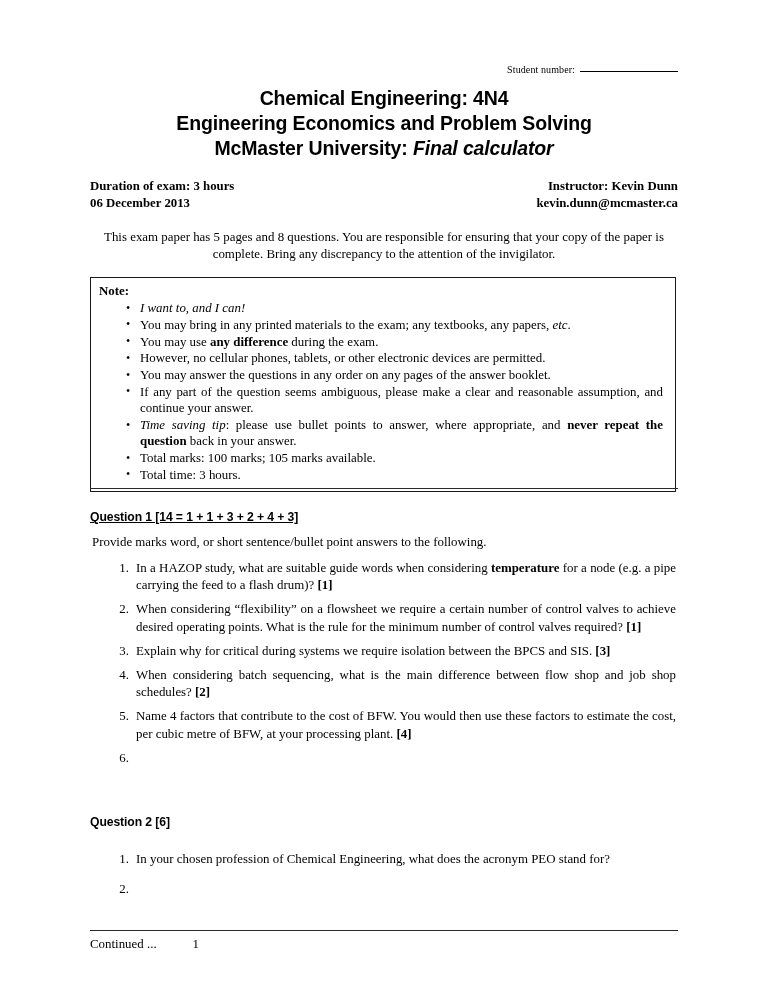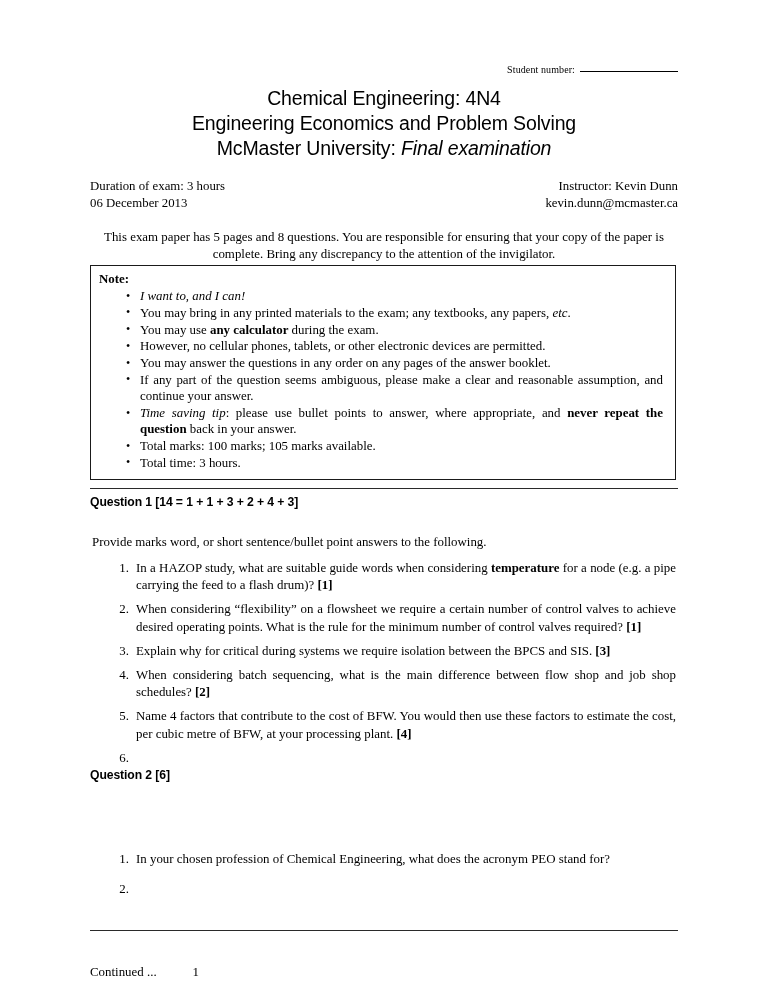--- a/index.html
+++ b/index.html
@@ -41,39 +41,39 @@
   }
 
   
   .titles {
     position: absolute;
     top: 86px;
     left: 0;
     right: 0;
     text-align: center;
     font-family: "Liberation Sans", "DejaVu Sans", sans-serif;
-    font-weight: normal;
+    font-weight: bold;
   }
   .title-line {
     font-size: 19.5px;
     line-height: 25px;
     letter-spacing: -0.15px;
     white-space: nowrap;
   }
   .title-line .ital {
     font-style: italic;
   }
 
   
   .meta {
     position: absolute;
     top: 178px;
     left: 0;
     right: 0;
-    font-weight: normal;
+    font-weight: bold;
     font-size: 12.8px;
     line-height: 17px;
   }
   .meta-row {
     display: flex;
     justify-content: space-between;
     white-space: nowrap;
   }
 
   
@@ -83,21 +83,21 @@
     left: 2px;
     width: 584px;
     font-size: 12.9px;
     line-height: 17px;
     text-align: center;
   }
 
   
   .note-box {
     position: absolute;
-    top: 265px;
+    top: 277px;
     left: 0;
     width: 586px;
     border: 1.1px solid #1a1a1a;
     box-sizing: border-box;
     padding: 5px 8px 7px 8px;
   }
   .note-title {
     font-weight: bold;
     font-size: 12.9px;
     line-height: 16px;
@@ -139,22 +139,22 @@
   
   .q-heading {
     position: absolute;
     left: 0;
     font-family: "Liberation Sans", "DejaVu Sans", sans-serif;
     font-weight: bold;
     font-size: 12.2px;
     letter-spacing: -0.1px;
     white-space: nowrap;
   }
-  .q1-heading { top: 495px; }
-  .q2-heading { top: 768px; }
+  .q1-heading { top: 510px; text-decoration: underline; }
+  .q2-heading { top: 815px; }
 
   
   .body-par {
     position: absolute;
     left: 2px;
     width: 584px;
     font-size: 12.9px;
     line-height: 17px;
   }
   .q1-intro { top: 534px; }
@@ -184,21 +184,21 @@
     text-align: right;
     font-size: 12.9px;
   }
   ol.q1-list { top: 560px; }
   ol.q2-list { top: 851px; }
   ol.q2-list > li { margin-bottom: 13px; text-align: left; }
 
   
   .footer {
     position: absolute;
-    top: 964px;
+    top: 936px;
     left: 0;
     width: 588px;
     display: flex;
     font-size: 12.9px;
     line-height: 17px;
     gap: 36px;
   }
 </style>
 </head>
 <body>
@@ -206,21 +206,21 @@
 <div class="page">
 
   <div class="student-line">
     <span>Student number:</span><span class="student-rule"></span>
   </div>
 
   <div class="titles">
     <div class="title-line">Chemical Engineering: 4N4</div>
     <div class="title-line">Engineering Economics and Problem Solving</div>
     <div class="title-line">
-      <span>McMaster University: </span><span class="ital">Final examination</span>
+      <span>McMaster University: </span><span class="ital">Final calculator</span>
     </div>
   </div>
 
   <div class="meta">
     <div class="meta-row">
       <span>Duration of exam: 3 hours</span>
       <span>Instructor: Kevin Dunn</span>
     </div>
     <div class="meta-row">
       <span>06 December 2013</span>
@@ -228,21 +228,21 @@
     </div>
   </div>
 
   <div class="intro">This exam paper has 5 pages and 8 questions. You are responsible for ensuring that your copy of the paper is complete. Bring any discrepancy to the attention of the invigilator.</div>
 
   <div class="note-box">
     <div class="note-title">Note:</div>
     <ul class="note-list">
         <li><span class="it">I want to, and I can!</span></li>
         <li><span>You may bring in any printed materials to the exam; any textbooks, any papers, </span><span class="it">etc</span><span>.</span></li>
-        <li><span>You may use </span><span class="bd">any calculator</span><span> during the exam.</span></li>
+        <li><span>You may use </span><span class="bd">any difference</span><span> during the exam.</span></li>
         <li><span>However, no cellular phones, tablets, or other electronic devices are permitted.</span></li>
         <li><span>You may answer the questions in any order on any pages of the answer booklet.</span></li>
         <li><span>If any part of the question seems ambiguous, please make a clear and reasonable assumption, and continue your answer.</span></li>
         <li><span class="it">Time saving tip</span><span>: please use bullet points to answer, where appropriate, and </span><span class="bd">never repeat the question</span><span> back in your answer.</span></li>
         <li><span>Total marks: 100 marks; 105 marks available.</span></li>
         <li><span>Total time: 3 hours.</span></li>
       </ul>
   </div>
 
   <div class="hrule rule-q1"></div>

